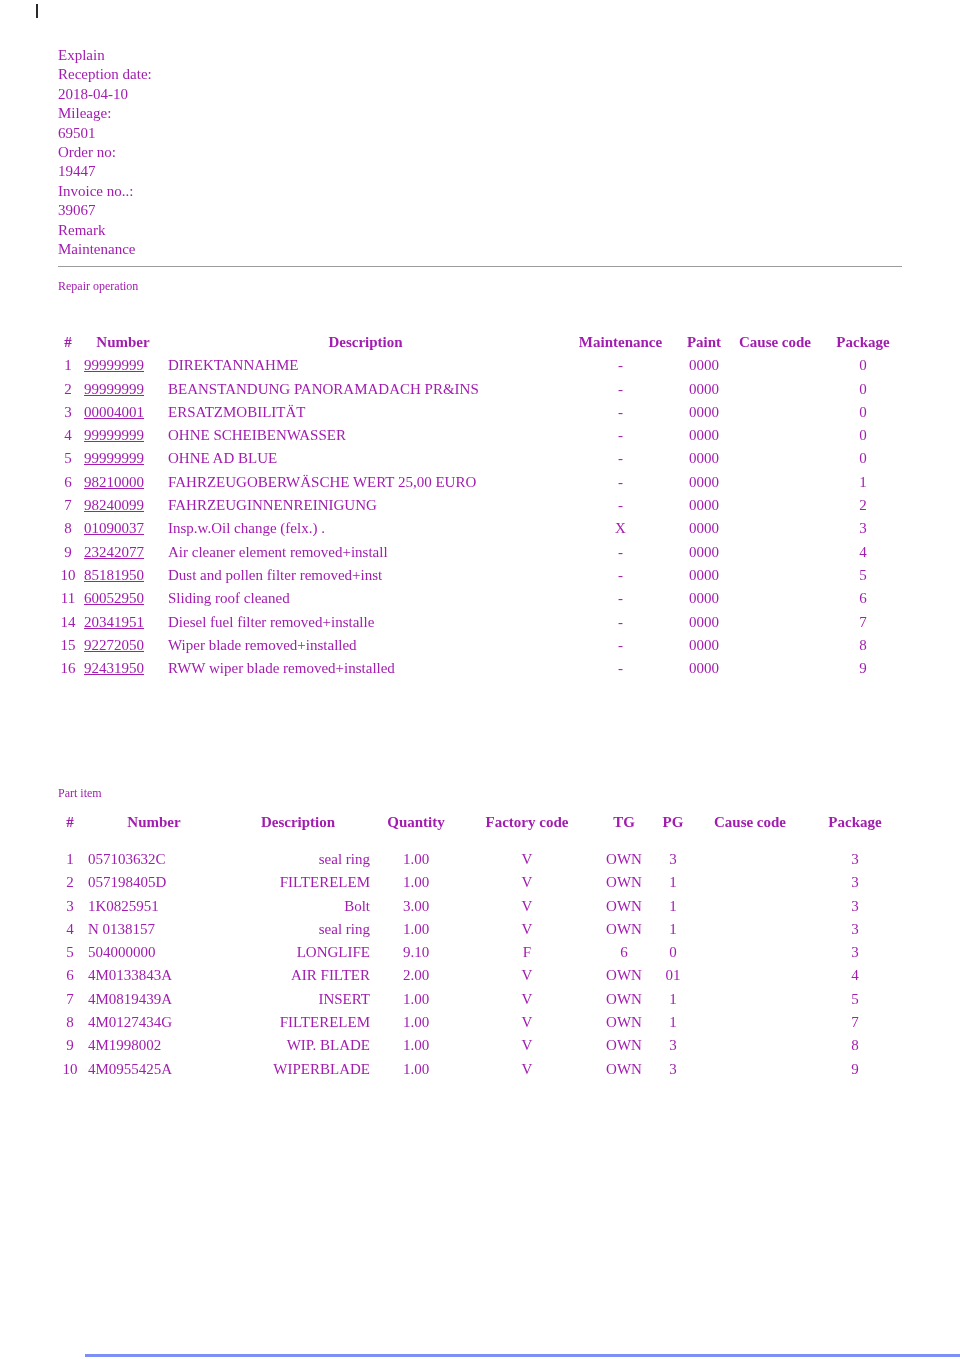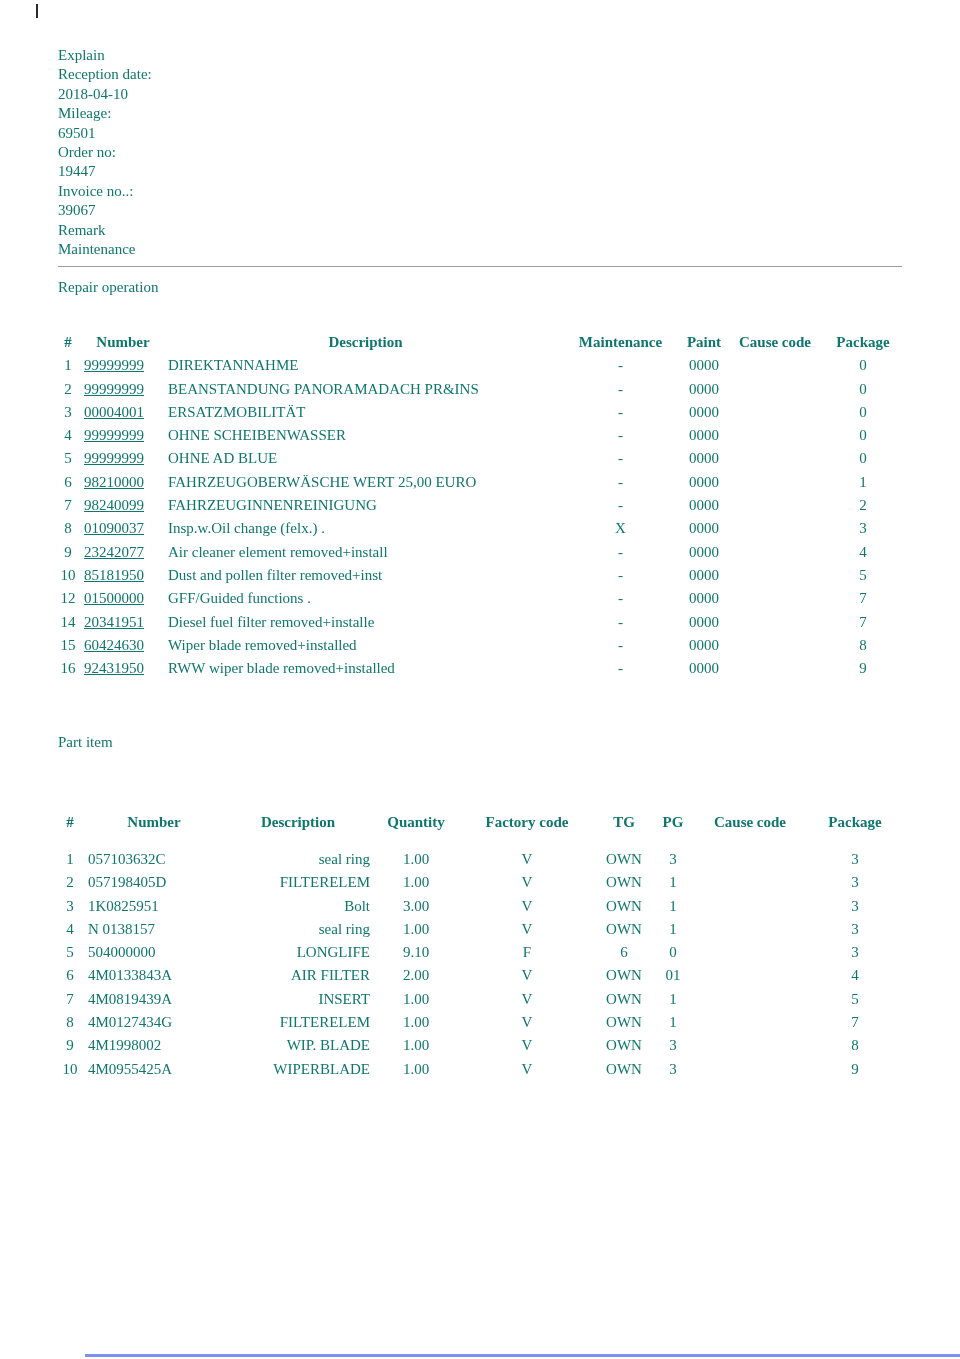--- a/index.html
+++ b/index.html
@@ -3,38 +3,38 @@
 <meta charset="utf-8">
 <style>
   html, body { margin:0; padding:0; background:#ffffff; }
   .page {
     position:relative;
     width:960px;
     height:1359px;
     background:#ffffff;
     overflow:hidden;
     font-family:"Liberation Serif","DejaVu Serif",serif;
-    color:#0f766e;
+    color:#a21caf;
     font-size:15px;
   }
   .top-tick {
     position:absolute; left:36px; top:4px; width:2px; height:14px;
     background:#2a2a2a;
   }
   .header-block {
     position:absolute; left:58px; top:46px;
     line-height:19.4px; font-size:15px;
   }
   .rule {
     position:absolute; left:58px; top:266px; width:844px; height:1px;
     background:#9c9c9c;
   }
-  .section-title { position:absolute; left:58px; font-size:15px; }
+  .section-title { position:absolute; left:58px; font-size:12px; }
   .repair-title { top:279px; }
-  .part-title { top:734px;text-align:center; }
+  .part-title { top:786px;text-align:center; }
 
   table {
     position:absolute; left:58px;
     border-collapse:collapse; table-layout:fixed;
     font-size:15px;
   }
   th { font-weight:bold; padding:0; }
   td { padding:0; }
 
   .repair-table { top:331px; width:848px; }
@@ -209,45 +209,45 @@
         <tr>
           <td class="c-idx">10</td>
           <td class="c-num">85181950</td>
           <td class="c-desc">Dust and pollen filter removed+inst</td>
           <td class="c-maint">-</td>
           <td class="c-paint">0000</td>
           <td class="c-cause"></td>
           <td class="c-pkg">5</td>
         </tr>
 
-
-        <tr>
-          <td class="c-idx">12</td>
-          <td class="c-num">01500000</td>
-          <td class="c-desc">GFF/Guided functions .</td>
-          <td class="c-maint">-</td>
-          <td class="c-paint">0000</td>
-          <td class="c-cause"></td>
-          <td class="c-pkg">7</td>
-        </tr>
+        <tr>
+          <td class="c-idx">11</td>
+          <td class="c-num">60052950</td>
+          <td class="c-desc">Sliding roof cleaned</td>
+          <td class="c-maint">-</td>
+          <td class="c-paint">0000</td>
+          <td class="c-cause"></td>
+          <td class="c-pkg">6</td>
+        </tr>
+
 
 
         <tr>
           <td class="c-idx">14</td>
           <td class="c-num">20341951</td>
           <td class="c-desc">Diesel fuel filter removed+installe</td>
           <td class="c-maint">-</td>
           <td class="c-paint">0000</td>
           <td class="c-cause"></td>
           <td class="c-pkg">7</td>
         </tr>
 
         <tr>
           <td class="c-idx">15</td>
-          <td class="c-num">60424630</td>
+          <td class="c-num">92272050</td>
           <td class="c-desc">Wiper blade removed+installed</td>
           <td class="c-maint">-</td>
           <td class="c-paint">0000</td>
           <td class="c-cause"></td>
           <td class="c-pkg">8</td>
         </tr>
 
         <tr>
           <td class="c-idx">16</td>
           <td class="c-num">92431950</td>

